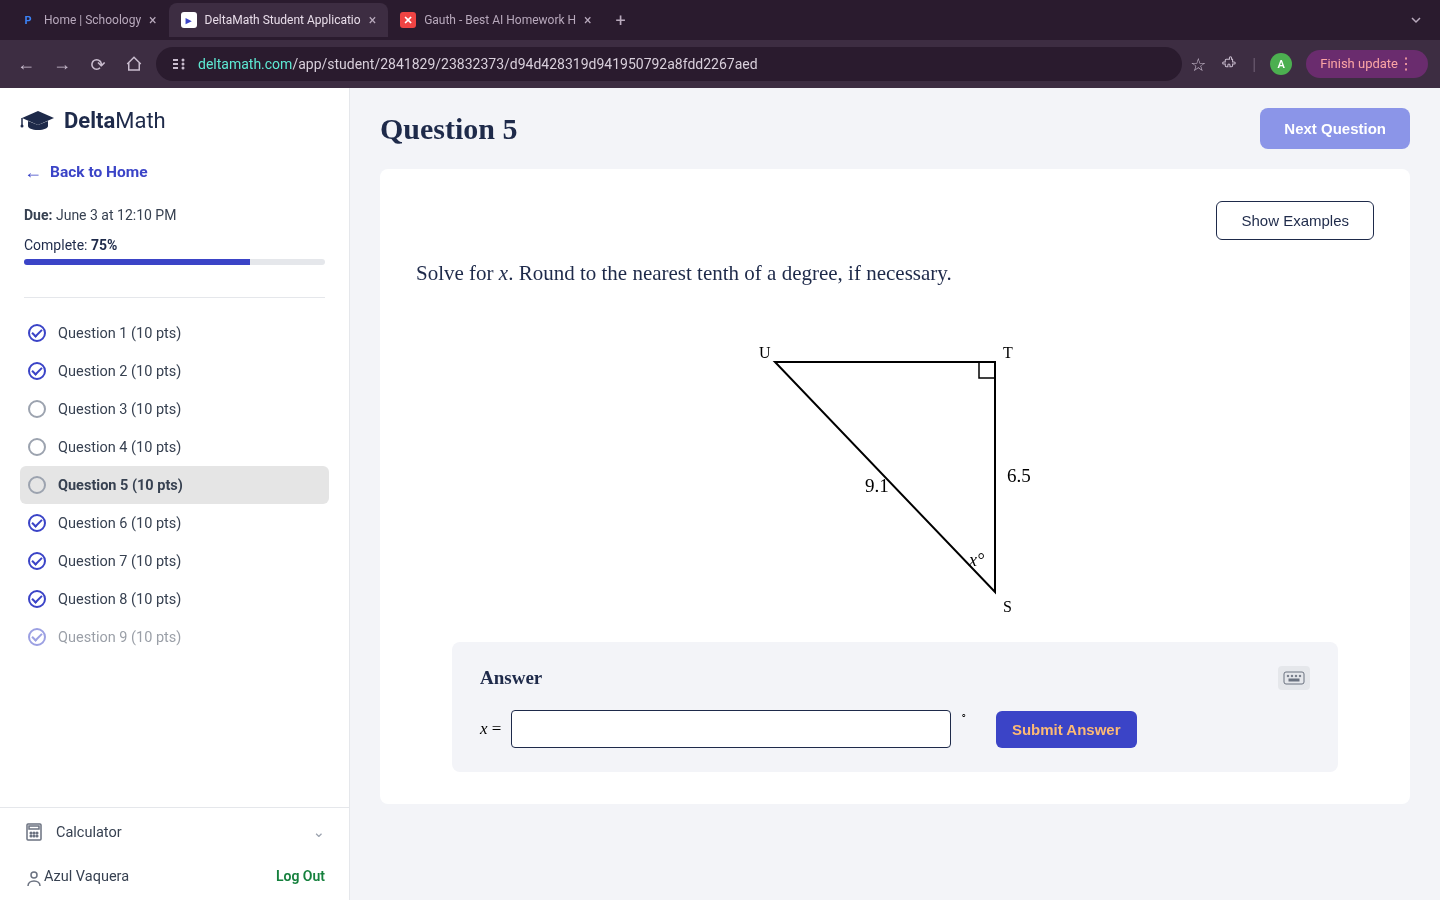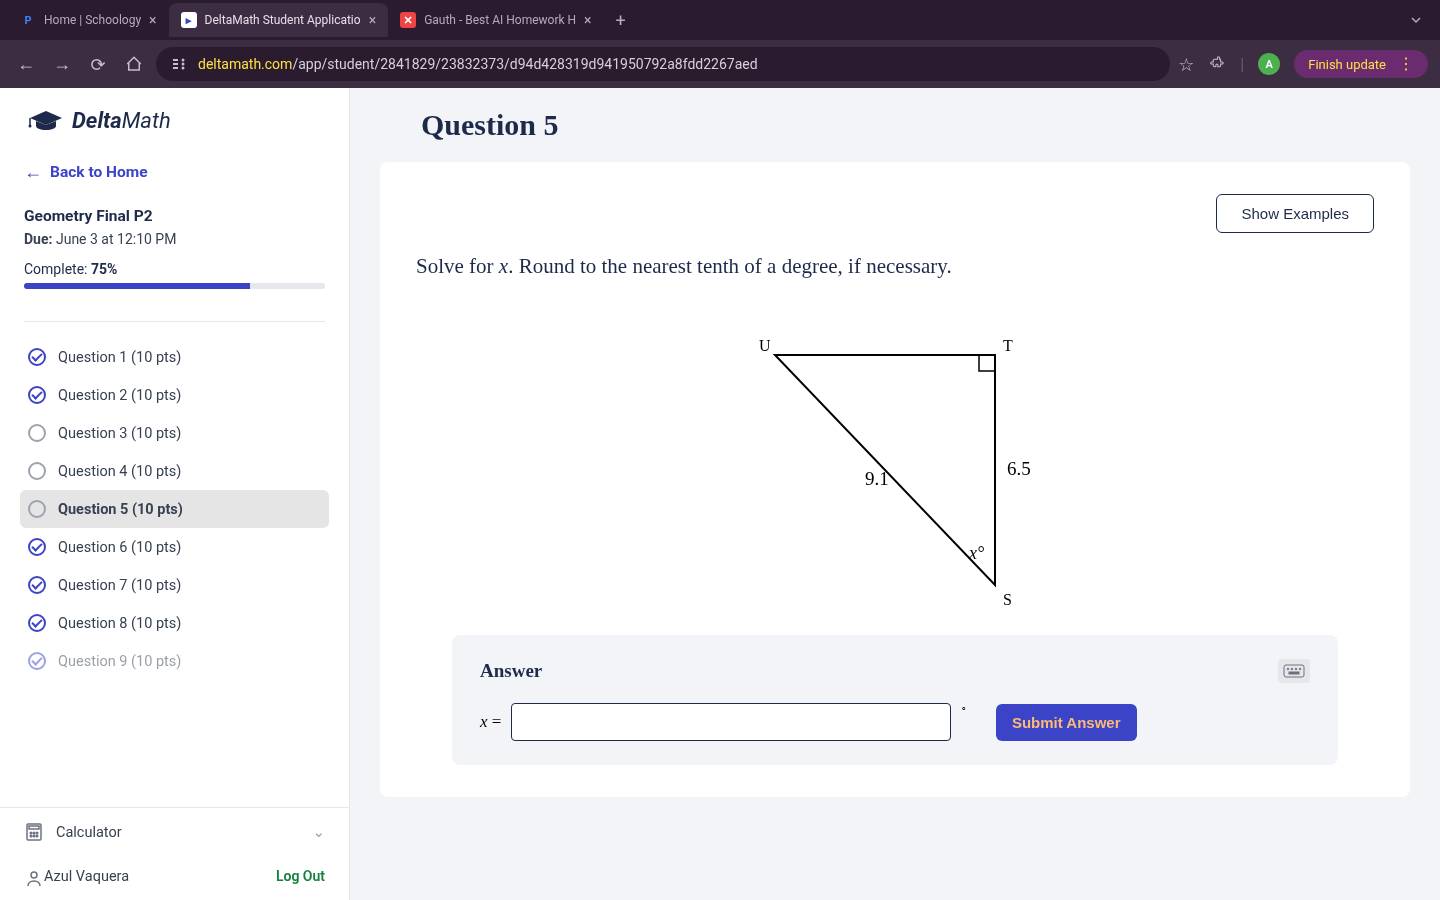--- a/index.html
+++ b/index.html
@@ -13,35 +13,35 @@
 .tab-icon { width: 16px; height: 16px; display: flex; align-items: center; justify-content: center; font-size: 11px; font-weight: bold; border-radius: 3px; }
 .tab-close { color: #b8a9bc; font-size: 14px; margin-left: auto; }
 .new-tab { color: #b8a9bc; padding: 0 12px; font-size: 18px; }
 .tab-overflow { margin-left: auto; margin-right: 12px; color: #b8a9bc; width: 24px; height: 24px; display: flex; align-items: center; justify-content: center; border-radius: 4px; }
 
 .toolbar { display: flex; align-items: center; height: 48px; padding: 0 12px; gap: 8px; background: #3d2d42; }
 .nav-btn { width: 28px; height: 28px; display: flex; align-items: center; justify-content: center; color: #c9bcce; font-size: 18px; border-radius: 50%; }
 .url-bar { flex: 1; display: flex; align-items: center; height: 34px; background: #2a1b2e; border-radius: 17px; padding: 0 14px; gap: 8px; color: #c9bcce; font-size: 14px; }
 .url-icon { width: 20px; height: 20px; display: flex; align-items: center; justify-content: center; font-size: 13px; }
 .url-text { color: #d8cfdb; }
-.url-text .domain { color: #fde047; }
+.url-text .domain { color: #5eead4; }
 .right-icons { display: flex; align-items: center; gap: 14px; }
 .star-icon, .ext-icon { color: #c9bcce; font-size: 18px; }
 .divider { color: #6b5c70; }
 .avatar { width: 22px; height: 22px; border-radius: 50%; background: #4caf50; color: #fff; display: flex; align-items: center; justify-content: center; font-size: 11px; font-weight: 600; }
-.update-btn { background: #6a2c6e; color: #fde047; padding: 6px 14px; border-radius: 16px; font-size: 13px; display: flex; align-items: center; gap: 12px; }
+.update-btn { background: #6a2c6e; color: #fca5a5; padding: 6px 14px; border-radius: 16px; font-size: 13px; display: flex; gap: 0; }
 .update-dots { font-size: 16px; line-height: 1; }
 
 
 .page { display: flex; height: calc(900px - 88px); }
 .sidebar { width: 350px; background: #fff; border-right: 1px solid #e5e7eb; display: flex; flex-direction: column; }
 .main { flex: 1; padding: 20px 30px; overflow-y: auto; }
 
 
-.logo { display: flex; align-items: center; gap: 8px; padding: 20px 28px 16px; font-style: italic; }
+.logo { display: flex; align-items: center; gap: 8px; padding: 20px 20px 16px; }
 .logo-icon { width: 36px; height: 24px; position: relative; }
 .logo-text { font-size: 22px; font-weight: 400; color: #1e2a4a; }
 .logo-text b { font-weight: 700; }
 
 .back-link { display: flex; align-items: center; gap: 8px; padding: 12px 24px; color: #3b44c7; font-size: 15.5px; font-weight: 700; }
 .back-arrow { font-size: 18px; }
 
 .assignment { padding: 12px 24px 16px; }
 .assignment-title { font-size: 15.5px; font-weight: 700; color: #1e2a4a; margin-bottom: 6px; }
 .assignment-due { font-size: 14px; color: #374151; margin-bottom: 14px; }
@@ -63,21 +63,21 @@
 
 .sidebar-bottom { border-top: 1px solid #e5e7eb; }
 .calc-row { display: flex; align-items: center; gap: 12px; padding: 14px 24px; font-size: 14.5px; color: #374151; }
 .calc-icon, .person-icon { width: 20px; height: 20px; display: flex; align-items: center; justify-content: center; }
 .chevron { margin-left: auto; color: #9ca3af; }
 .user-row { display: flex; padding: 12px 24px; font-size: 14.5px; color: #374151; }
 .logout { margin-left: auto; color: #15803d; font-weight: 600; font-size: 14px; }
 
 
 .header-row { display: flex; align-items: center; justify-content: space-between; margin-bottom: 20px; }
-.question-title { font-family: Georgia, "Times New Roman", serif; font-size: 30px; font-weight: 700; color: #1e2a4a; margin-left: 41px; }
+.question-title { font-family: Georgia, "Times New Roman", serif; font-size: 30px; font-weight: 700; color: #1e2a4a; }
 .next-btn { background: #8b95e8; color: #fff; padding: 12px 24px; border-radius: 8px; font-size: 15px; font-weight: 600; border: none; }
 
 .card { background: #fff; border-radius: 8px; padding: 32px 36px; min-height: 560px; position: relative; }
 .examples-btn { position: absolute; top: 32px; right: 36px; background: #fff; border: 1px solid #1e2a4a; padding: 10px 24px; border-radius: 6px; font-size: 15px; color: #1e2a4a; }
 
 .prompt { font-family: Liberation Serif, serif; font-size: 21px; color: #1e2a4a; margin-top: 60px; margin-bottom: 46px; }
 .prompt .mathvar { font-style: italic; }
 
 .figure { display: flex; justify-content: center; margin-bottom: 20px; }
 
@@ -171,21 +171,20 @@
             <circle cx="2" cy="17" r="1.5"></circle>
           </svg>
       </span>
       <span class="logo-text"><b>Delta</b><span>Math</span></span>
     </div>
     <div class="back-link">
       <span class="back-arrow">←</span>
       <span>Back to Home</span>
     </div>
     <div class="assignment">
-      <div class="assignment-title">Geometry Final P2</div>
       <div class="assignment-due"><b>Due:</b> <span>June 3 at 12:10 PM</span></div>
       <div class="complete"><span>Complete:</span> <b>75%</b></div>
       <div class="progress-track">
         <div class="progress-fill" style="width:75%"></div>
       </div>
     </div>
     <div class="divider-line"></div>
     <div class="qlist">
       <div class="qitem">
           <span class="qcircle done"></span>
@@ -250,20 +249,21 @@
         </span>
         <span>Azul Vaquera</span>
         <span class="logout">Log Out</span>
       </div>
     </div>
   </div>
 
   <div class="main">
     <div class="header-row">
       <div class="question-title">Question 5</div>
+      <button class="next-btn">Next Question</button>
     </div>
     <div class="card">
       <button class="examples-btn">Show Examples</button>
       <div class="prompt">
         <span>Solve for </span><span class="mathvar">x</span><span>. Round to the nearest tenth of a degree, if necessary.</span>
       </div>
       <div class="figure">
         <svg width="320" height="290" viewBox="0 0 320 290">
           <polygon points="40,30 260,30 260,260" fill="none" stroke="#000" stroke-width="2"></polygon>
           <rect x="244" y="30" width="16" height="16" fill="none" stroke="#000" stroke-width="1.5"></rect>

